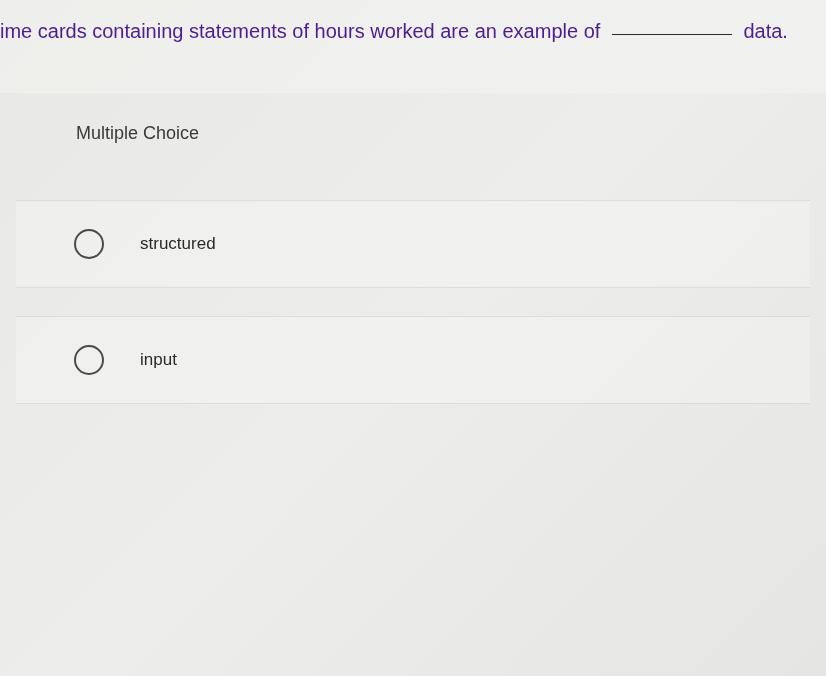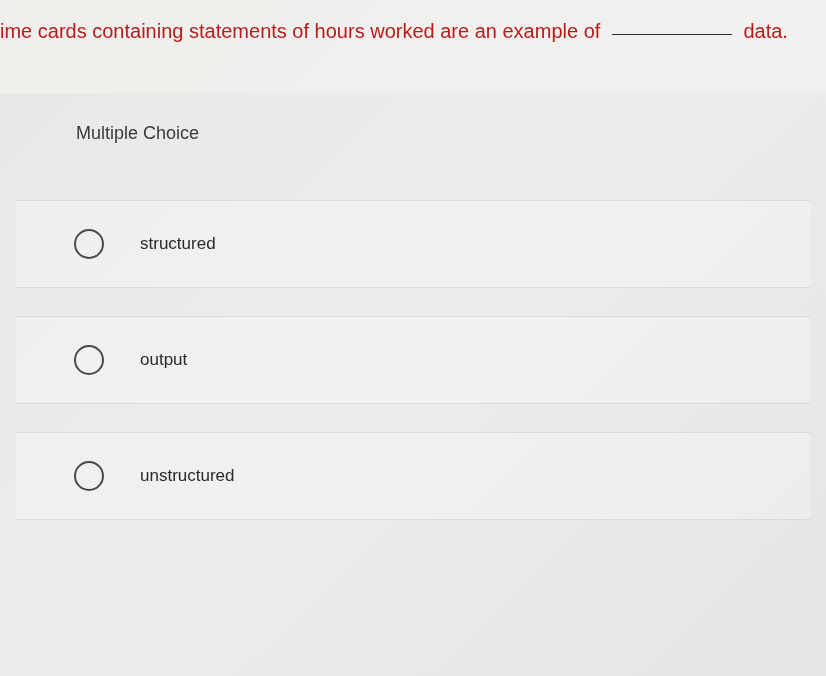--- a/index.html
+++ b/index.html
@@ -14,21 +14,21 @@
       background: linear-gradient(135deg, #e8e8e6 0%, #ededeb 50%, #e5e5e3 100%);
       overflow: hidden;
       position: relative;
     }
     .question-header {
       padding: 20px 0 50px 0;
       background: rgba(248, 248, 246, 0.4);
     }
     .question-text {
       font-size: 20px;
-      color: #b91c1c;
+      color: #4c1d95;
       padding-left: 0;
     }
     .blank-line {
       display: inline-block;
       border-bottom: 1.5px solid #2a2a2a;
       width: 120px;
       margin: 0 6px;
       vertical-align: baseline;
       position: relative;
       top: -3px;
@@ -85,19 +85,15 @@
   <div class="question-type">Multiple Choice</div>
 </div>
 
 <div class="options-container">
   <div class="option-row">
     <div class="radio-circle"></div>
     <div class="option-label">structured</div>
   </div>
   <div class="option-row">
     <div class="radio-circle"></div>
-    <div class="option-label">output</div>
-  </div>
-  <div class="option-row">
-    <div class="radio-circle"></div>
-    <div class="option-label">unstructured</div>
+    <div class="option-label">input</div>
   </div>
 </div>
 
 </body></html>

